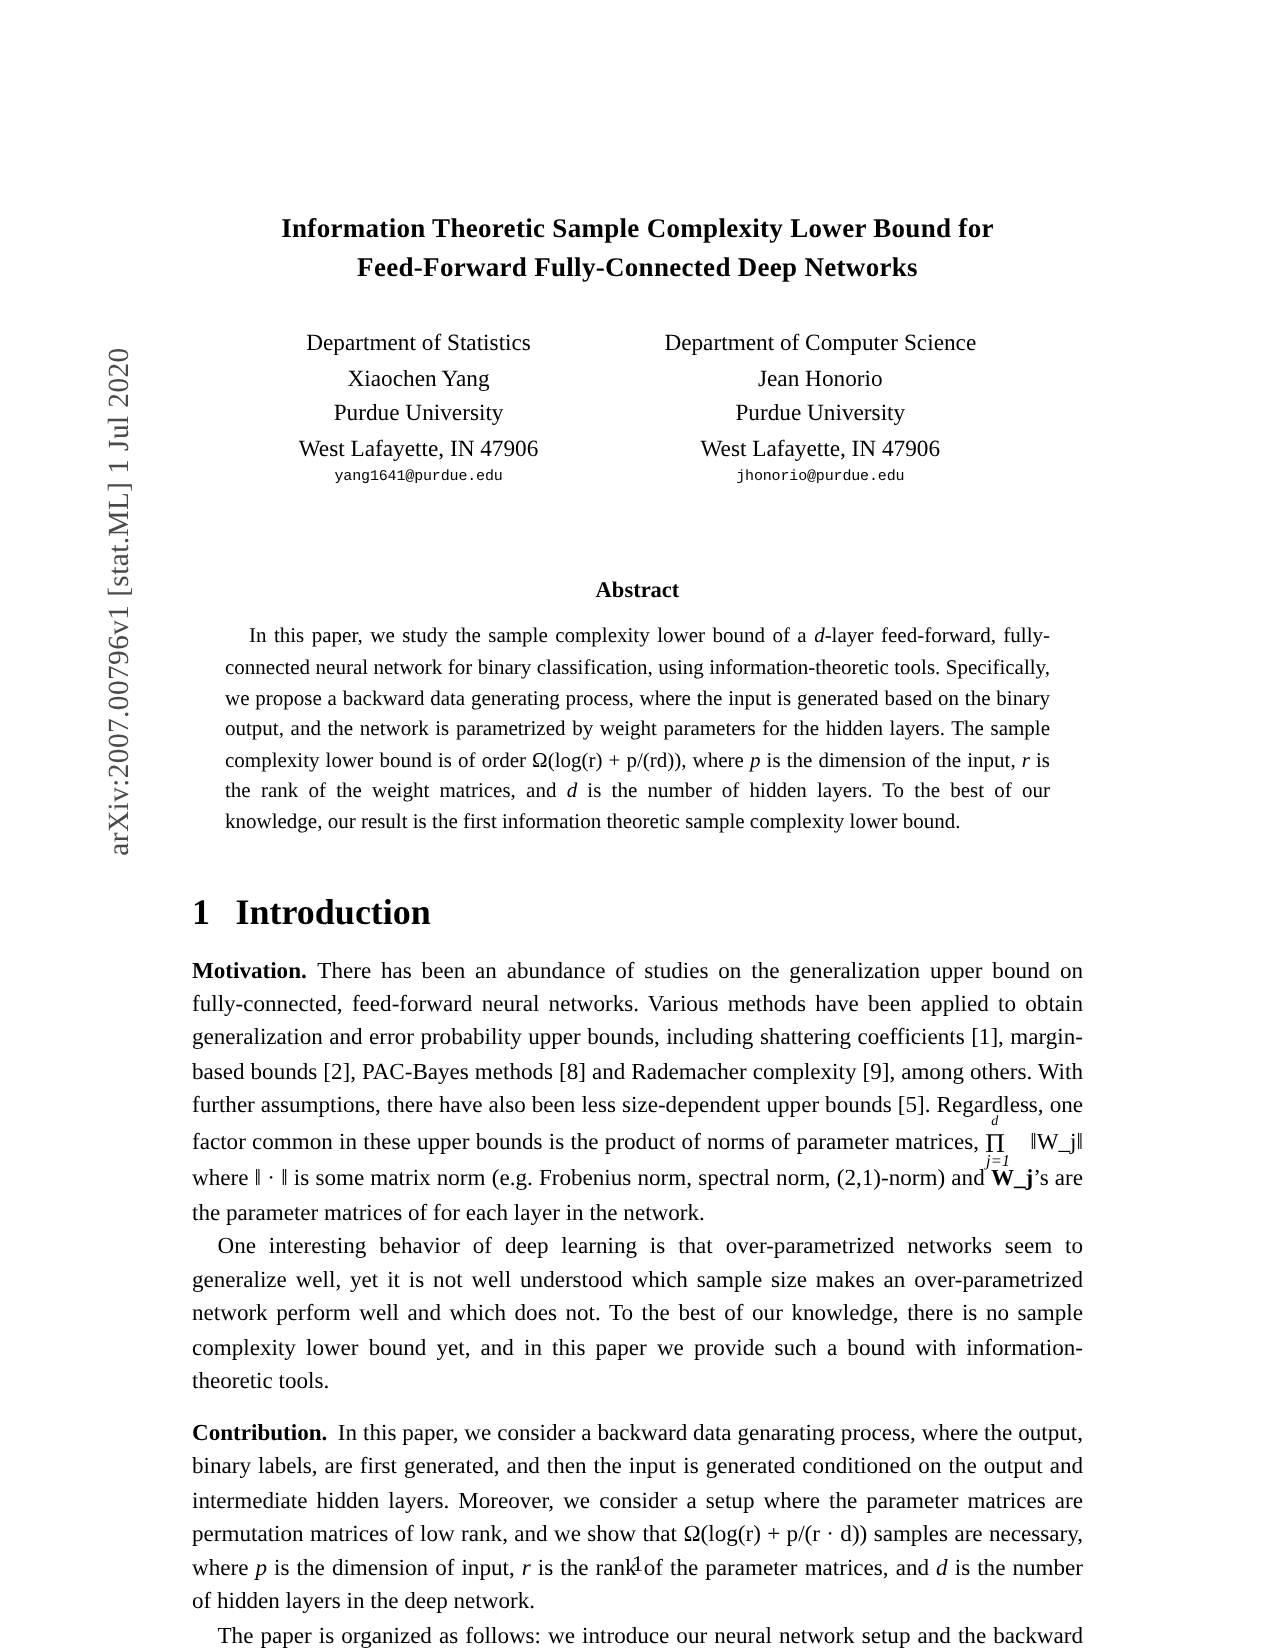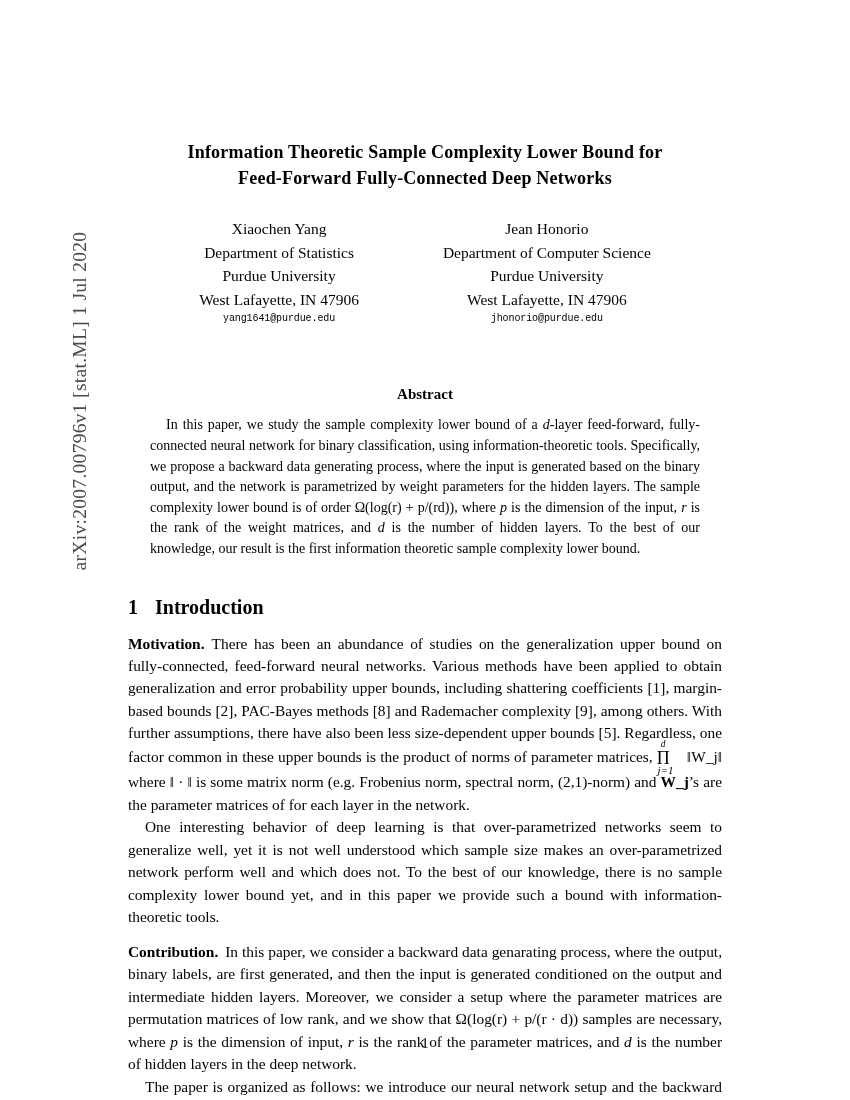--- a/index.html
+++ b/index.html
@@ -80,21 +80,21 @@
   }
   .abstract-body {
     font-size: 14px;
     line-height: 1.47;
     text-align: justify;
     margin: 12px 22px;
     text-indent: 16px;
   }
 
   .section-heading {
-    font-size: 20px;
+    font-size: 24px;
     font-weight: bold;
     margin-top: 36px;
     margin-bottom: 14px;
   }
   .section-heading .num { margin-right: 17px; }
 
   p.body {
     font-size: 15.4px;
     line-height: 1.46;
     text-align: justify;
@@ -150,29 +150,29 @@
 
   <div class="content">
 
     <h1 class="title">
       <span>Information Theoretic Sample Complexity Lower Bound for</span>
       <span class="line2">Feed-Forward Fully-Connected Deep Networks</span>
     </h1>
 
     <div class="authors">
       <div class="author-block">
+        <span class="name">Department of Statistics</span>
         <span class="name">Xiaochen Yang</span>
-        <span class="name">Department of Statistics</span>
         <span class="name">Purdue University</span>
         <span class="name">West Lafayette, IN 47906</span>
         <span class="name mail">yang1641@purdue.edu</span>
       </div>
       <div class="author-block">
+        <span class="name">Department of Computer Science</span>
         <span class="name">Jean Honorio</span>
-        <span class="name">Department of Computer Science</span>
         <span class="name">Purdue University</span>
         <span class="name">West Lafayette, IN 47906</span>
         <span class="name mail">jhonorio@purdue.edu</span>
       </div>
     </div>
 
     <div class="abstract-heading">Abstract</div>
     <p class="abstract-body"><span>In this paper, we study the sample complexity lower bound of a </span><i>d</i><span>-layer feed-forward, fully-connected neural network for binary classification, using information-theoretic tools. Specifically, we propose a backward data generating process, where the input is generated based on the binary output, and the network is parametrized by weight parameters for the hidden layers. The sample complexity lower bound is of order </span><span>Ω(log(r) + p/(rd))</span><span>, where </span><i>p</i><span> is the dimension of the input, </span><i>r</i><span> is the rank of the weight matrices, and </span><i>d</i><span> is the number of hidden layers. To the best of our knowledge, our result is the first information theoretic sample complexity lower bound.</span></p>
 
     <h2 class="section-heading"><span class="num">1</span><span>Introduction</span></h2>

